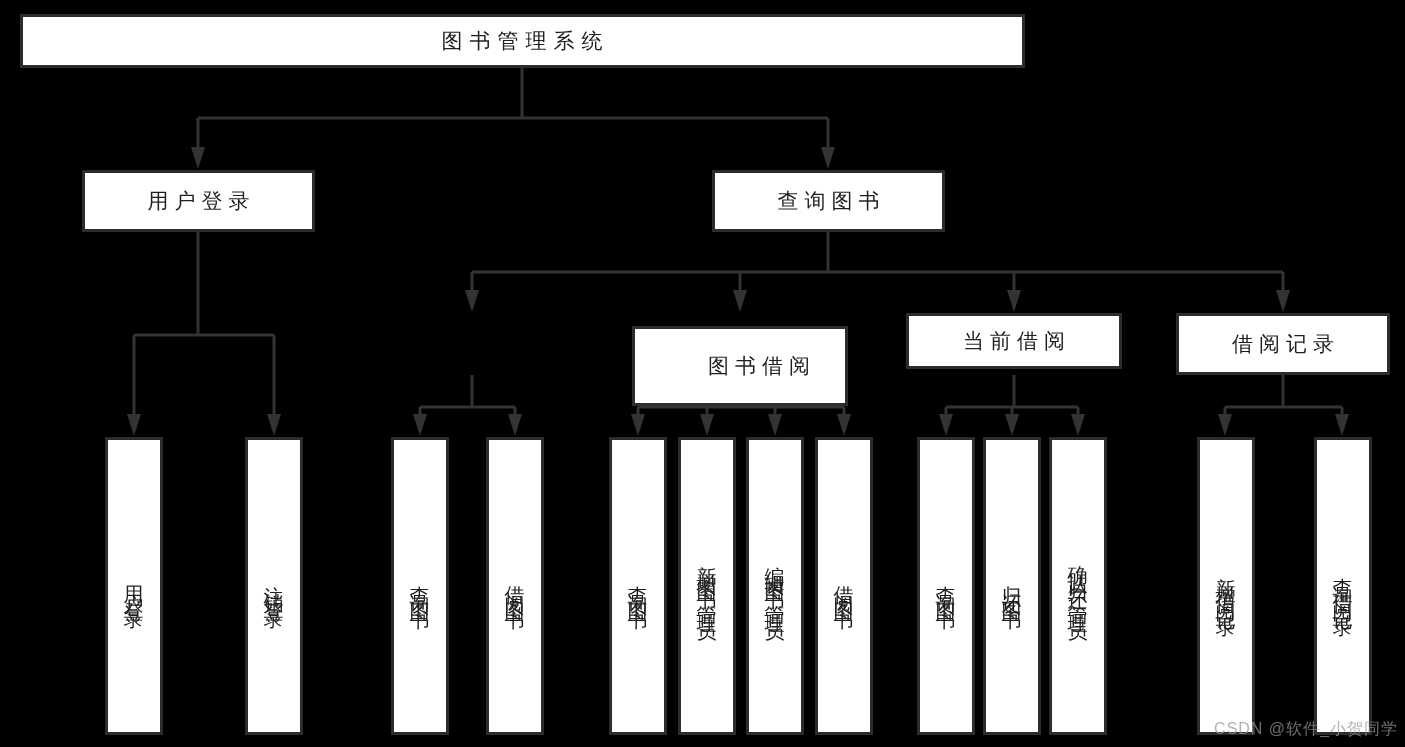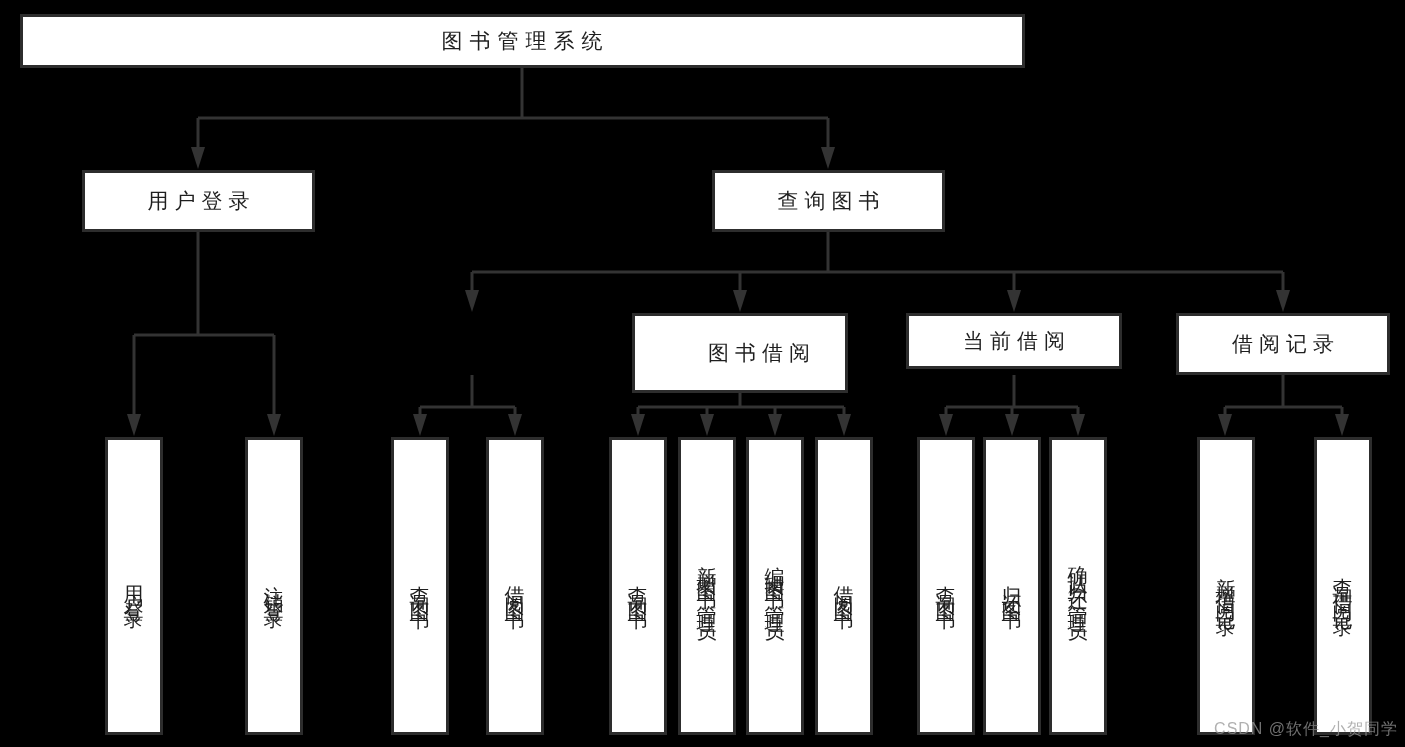--- a/index.html
+++ b/index.html
@@ -106,21 +106,21 @@
     <span class="lbl">图书管理系统</span>
   </div>
 
   <div class="box box-h" style="left:82px; top:170px; width:233px; height:62px;">
     <span class="lbl">用户登录</span>
   </div>
   <div class="box box-h" style="left:712px; top:170px; width:233px; height:62px;">
     <span class="lbl">查询图书</span>
   </div>
 
-  <div class="box box-h" style="left:632px; top:313px; width:216px; height:80px;padding-left:38px;">
+  <div class="box box-h" style="left:632px; top:326px; width:216px; height:80px;padding-left:38px;">
     <span class="lbl">图书借阅</span>
   </div>
   <div class="box box-h" style="left:906px; top:313px; width:216px; height:56px;">
     <span class="lbl">当前借阅</span>
   </div>
   <div class="box box-h" style="left:1176px; top:313px; width:214px; height:62px;">
     <span class="lbl">借阅记录</span>
   </div>
 
   <div class="box box-v" style="left:105px;">

